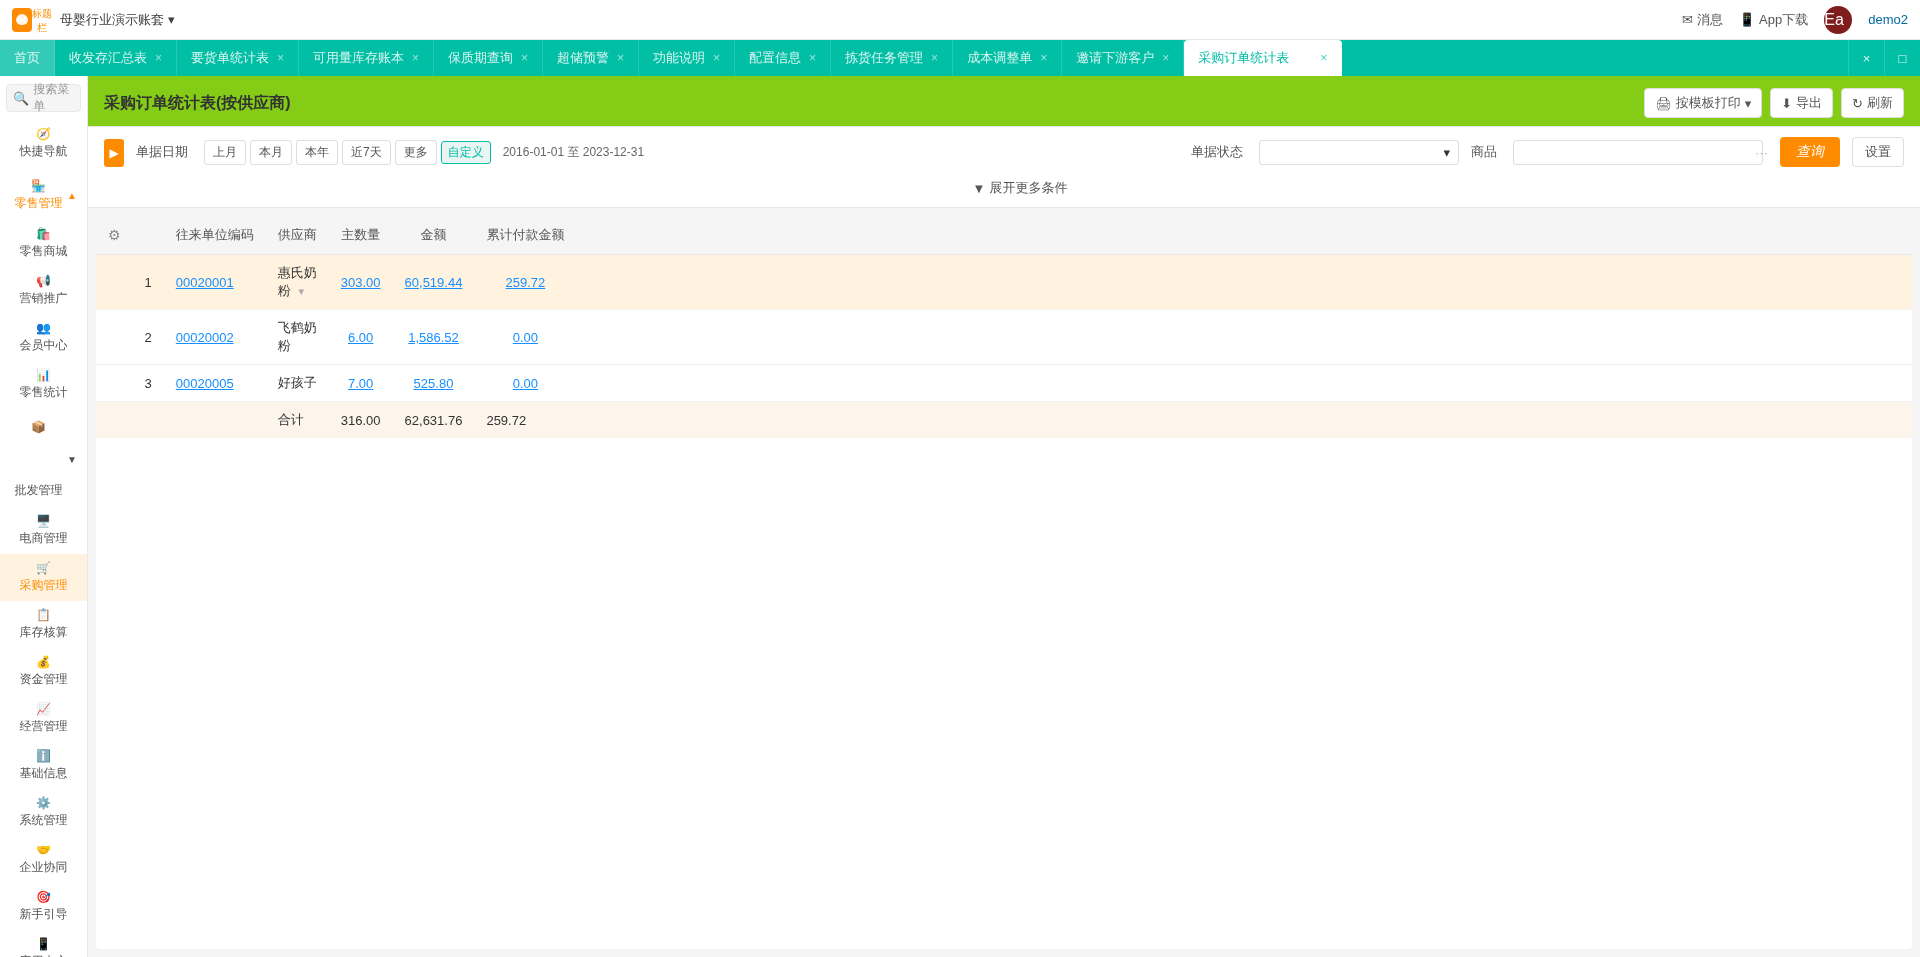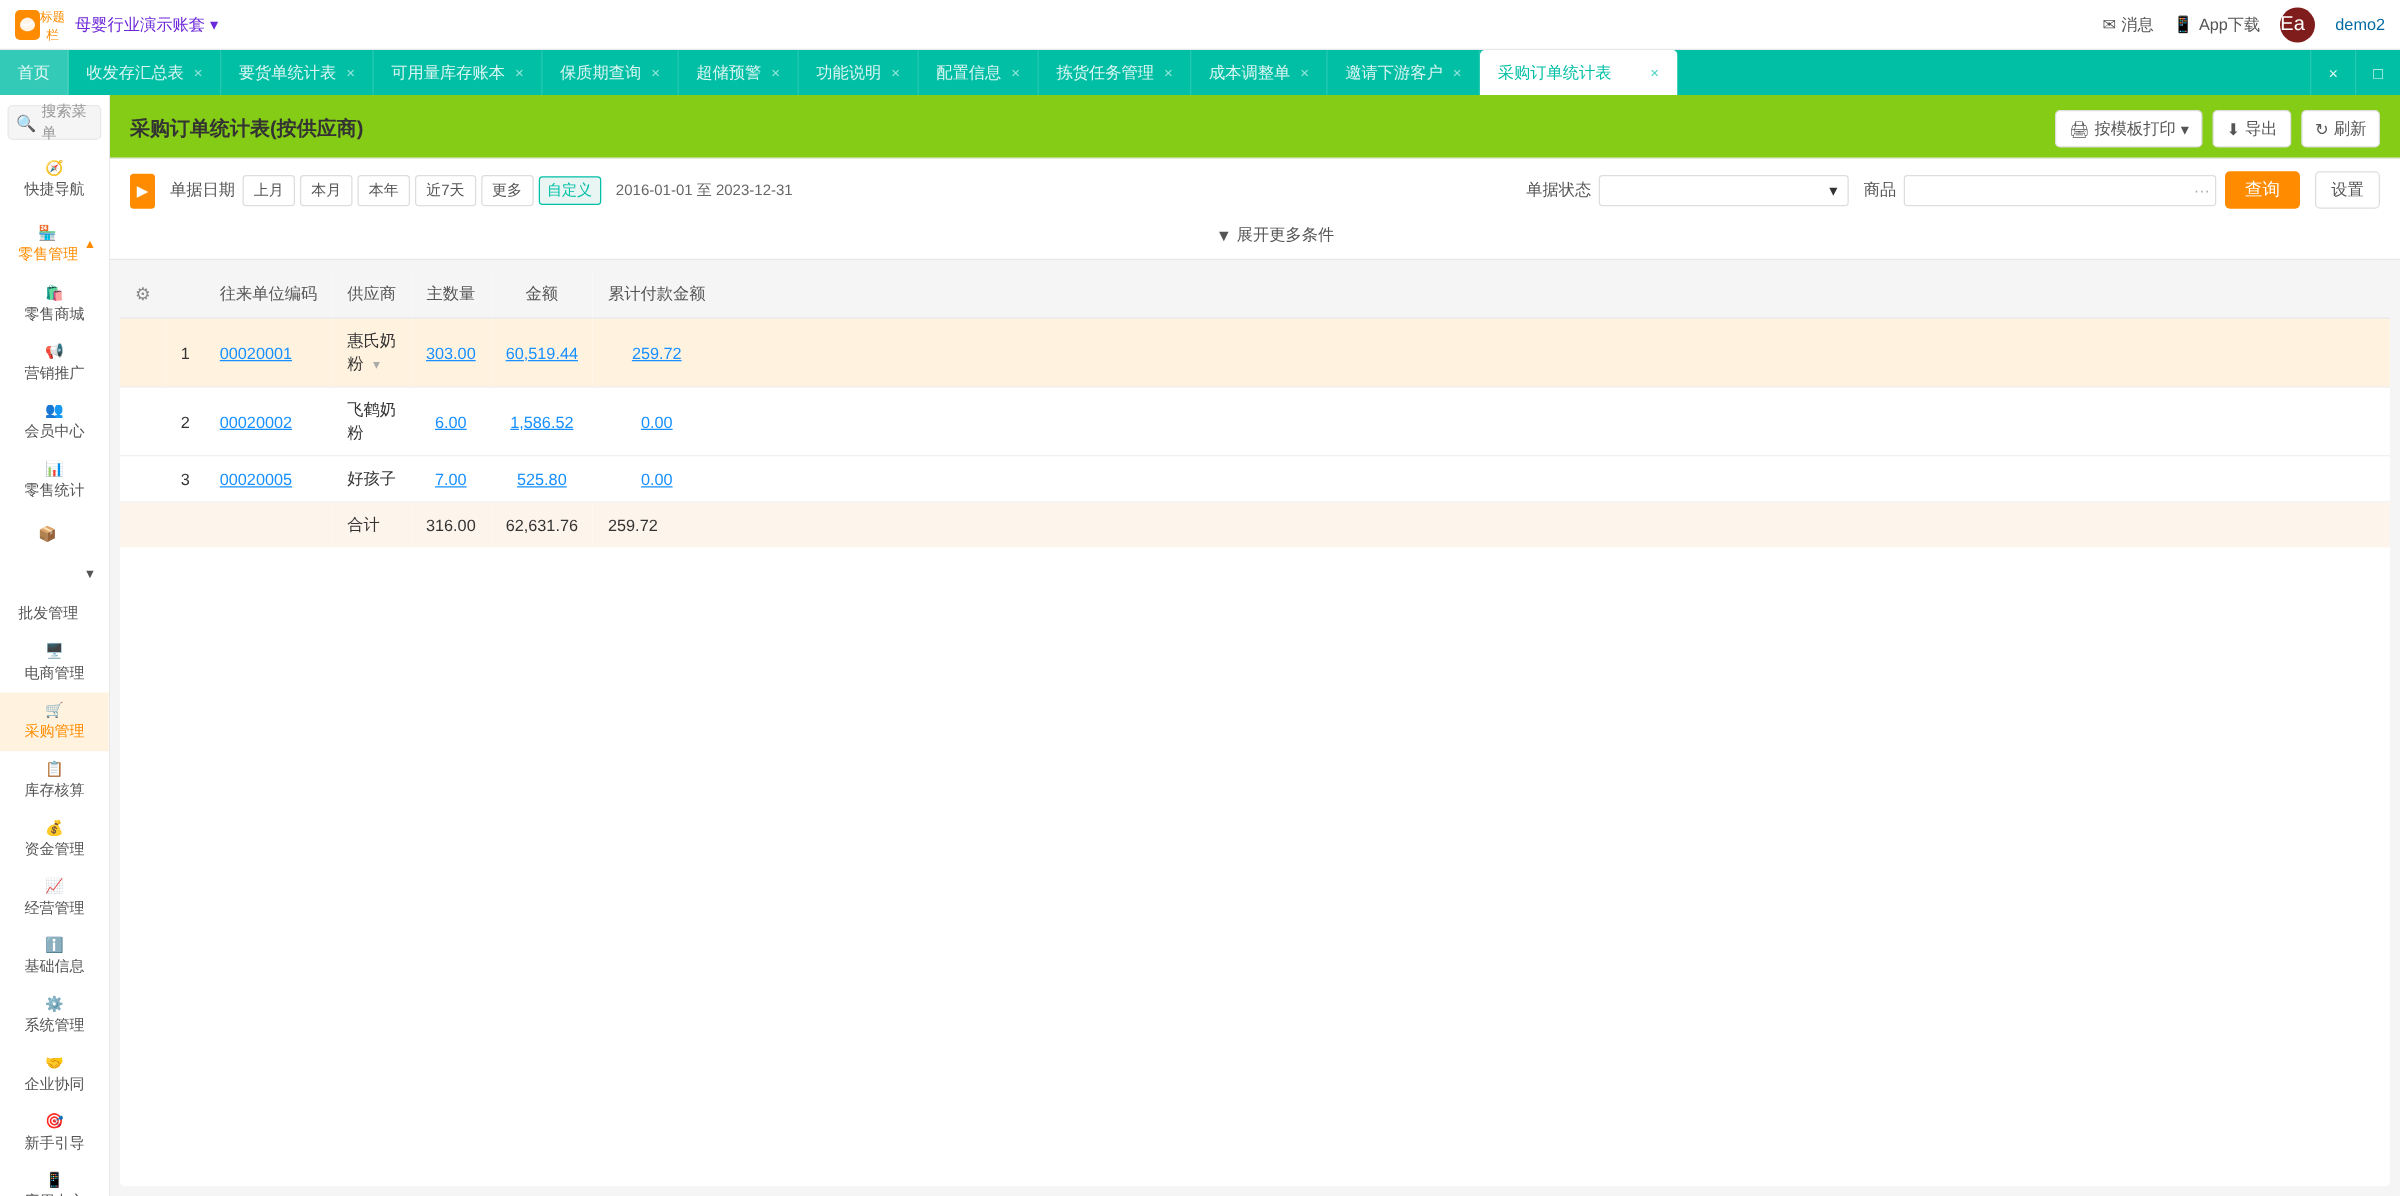--- a/index.html
+++ b/index.html
@@ -6,21 +6,21 @@
     body { font-family: "Microsoft YaHei", "PingFang SC", sans-serif; font-size: 13px; background: #f5f5f5; color: #333; width: 1920px; height: 957px; overflow: hidden; display: flex; flex-direction: column; }
 
     
     .top-bar { display: flex; align-items: center; background: #fff; height: 40px; padding: 0 12px; border-bottom: 1px solid #e8e8e8; justify-content: space-between; }
     .top-bar-left { display: flex; align-items: center; gap: 8px; }
     .logo { width: 40px; height: 48px; display: flex; align-items: center; justify-content: center; text-align: center; }
     .logo-icon { width: 28px; height: 24px; background: #ff8c00; border-radius: 4px; display: flex; align-items: center; justify-content: center; }
     .logo-icon svg { width: 20px; height: 16px; }
     .logo-text { font-size: 10px; color: #ff8c00; margin-top: 2px; }
     .workspace-selector { display: flex; align-items: center; gap: 4px; color: #666; font-size: 13px; cursor: pointer; }
-    .workspace-selector span { color: #6d28d9; }
+    .workspace-selector span { color: #404040; }
     .top-bar-right { display: flex; align-items: center; gap: 16px; }
     .top-right-item { display: flex; align-items: center; gap: 4px; color: #555; font-size: 13px; cursor: pointer; }
     .avatar { width: 28px; height: 28px; border-radius: 50%; background: #7f1d1d; display: flex; align-items: center; justify-content: flex-start; color: #fff; font-size: 16px; }
 
     
     .nav-tabs { background: #00bfa5; display: flex; align-items: center; height: 36px; overflow: hidden; }
     .nav-tab { display: flex; align-items: center; padding: 0 14px; height: 36px; color: rgba(255,255,255,0.85); font-size: 13px; cursor: pointer; white-space: nowrap; gap: 6px; border-right: 1px solid rgba(255,255,255,0.15); }
     .nav-tab.home { background: rgba(255,255,255,0.2); font-weight: 500; }
     .nav-tab.active { background: #fff; color: #00bfa5; border-radius: 4px 4px 0 0; gap: 29px; }
     .nav-tab .close-btn { font-size: 12px; color: inherit; opacity: 0.7; margin-left: 2px; }
@@ -45,30 +45,30 @@
     .page-header { background: #84cc16; padding: 12px 16px 8px; border-bottom: 1px solid #e8e8e8; display: flex; align-items: center; justify-content: space-between; }
     .page-title { font-size: 16px; font-weight: 600; color: #333; }
     .page-actions { display: flex; align-items: center; gap: 8px; }
     .btn-print { display: flex; align-items: center; gap: 4px; padding: 5px 10px; border: 1px solid #ddd; border-radius: 4px; background: #fff; cursor: pointer; font-size: 13px; color: #555; }
     .btn-export { display: flex; align-items: center; gap: 4px; padding: 5px 10px; border: 1px solid #ddd; border-radius: 4px; background: #fff; cursor: pointer; font-size: 13px; color: #555; }
     .btn-refresh { display: flex; align-items: center; gap: 4px; padding: 5px 10px; border: 1px solid #ddd; border-radius: 4px; background: #fff; cursor: pointer; font-size: 13px; color: #555; }
 
     
     .filter-area { background: #fff; padding: 10px 16px; border-bottom: 1px solid #e8e8e8; }
     .filter-row { display: flex; align-items: center; gap: 12px; flex-wrap: wrap; }
-    .filter-item { display: flex; align-items: center; gap: 6px; }
+    .filter-item { display: flex; align-items: center; gap: 16px; }
     .filter-label { font-size: 13px; color: #555; white-space: nowrap; }
     .filter-date-group { display: flex; align-items: center; gap: 4px; }
     .filter-quick-btn { padding: 3px 8px; border: 1px solid #ddd; border-radius: 3px; background: #fff; cursor: pointer; font-size: 12px; color: #555; }
     .filter-custom-tag { background: #e8f5f3; color: #00bfa5; border: 1px solid #00bfa5; padding: 2px 6px; border-radius: 3px; font-size: 12px; }
     .filter-date-range { font-size: 12px; color: #666; }
     .filter-select { display: flex; align-items: center; gap: 4px; min-width: 180px; border: 1px solid #ddd; border-radius: 3px; padding: 4px 8px; background: #fff; cursor: pointer; }
     .filter-select-text { flex: 1; font-size: 13px; color: #999; }
     .filter-input { border: 1px solid #ddd; border-radius: 3px; padding: 4px 8px; font-size: 13px; min-width: 200px; background: #fff; }
-    .btn-query { background: #ff8c00; color: #fff; border: none; padding: 6px 16px; border-radius: 4px; cursor: pointer; font-size: 14px; font-weight: 500; }
+    .btn-query { background: #ff8c00; color: #fff; border: none; padding: 6px 16px; border-radius: 4px; cursor: pointer; font-size: 14px; font-weight: 500; font-style: italic; }
     .btn-settings { border: 1px solid #ddd; background: #fff; color: #555; padding: 5px 12px; border-radius: 4px; cursor: pointer; font-size: 13px; }
     .filter-collapse-toggle { display: flex; align-items: center; gap: 4px; margin: 6px auto 0; cursor: pointer; color: #555; font-size: 13px; width: fit-content; }
 
     
     .table-container { flex: 1; background: #fff; margin: 8px; border-radius: 4px; overflow: auto; display: flex; flex-direction: column; }
     table { width: 100%; border-collapse: collapse; }
     thead tr { background: #f5f5f5; }
     thead th { padding: 10px 12px; text-align: left; font-size: 13px; font-weight: 500; color: #555; border-bottom: 1px solid #e8e8e8; white-space: nowrap; }
     thead th.center { text-align: center; }
     tbody tr { border-bottom: 1px solid #f0f0f0; }

